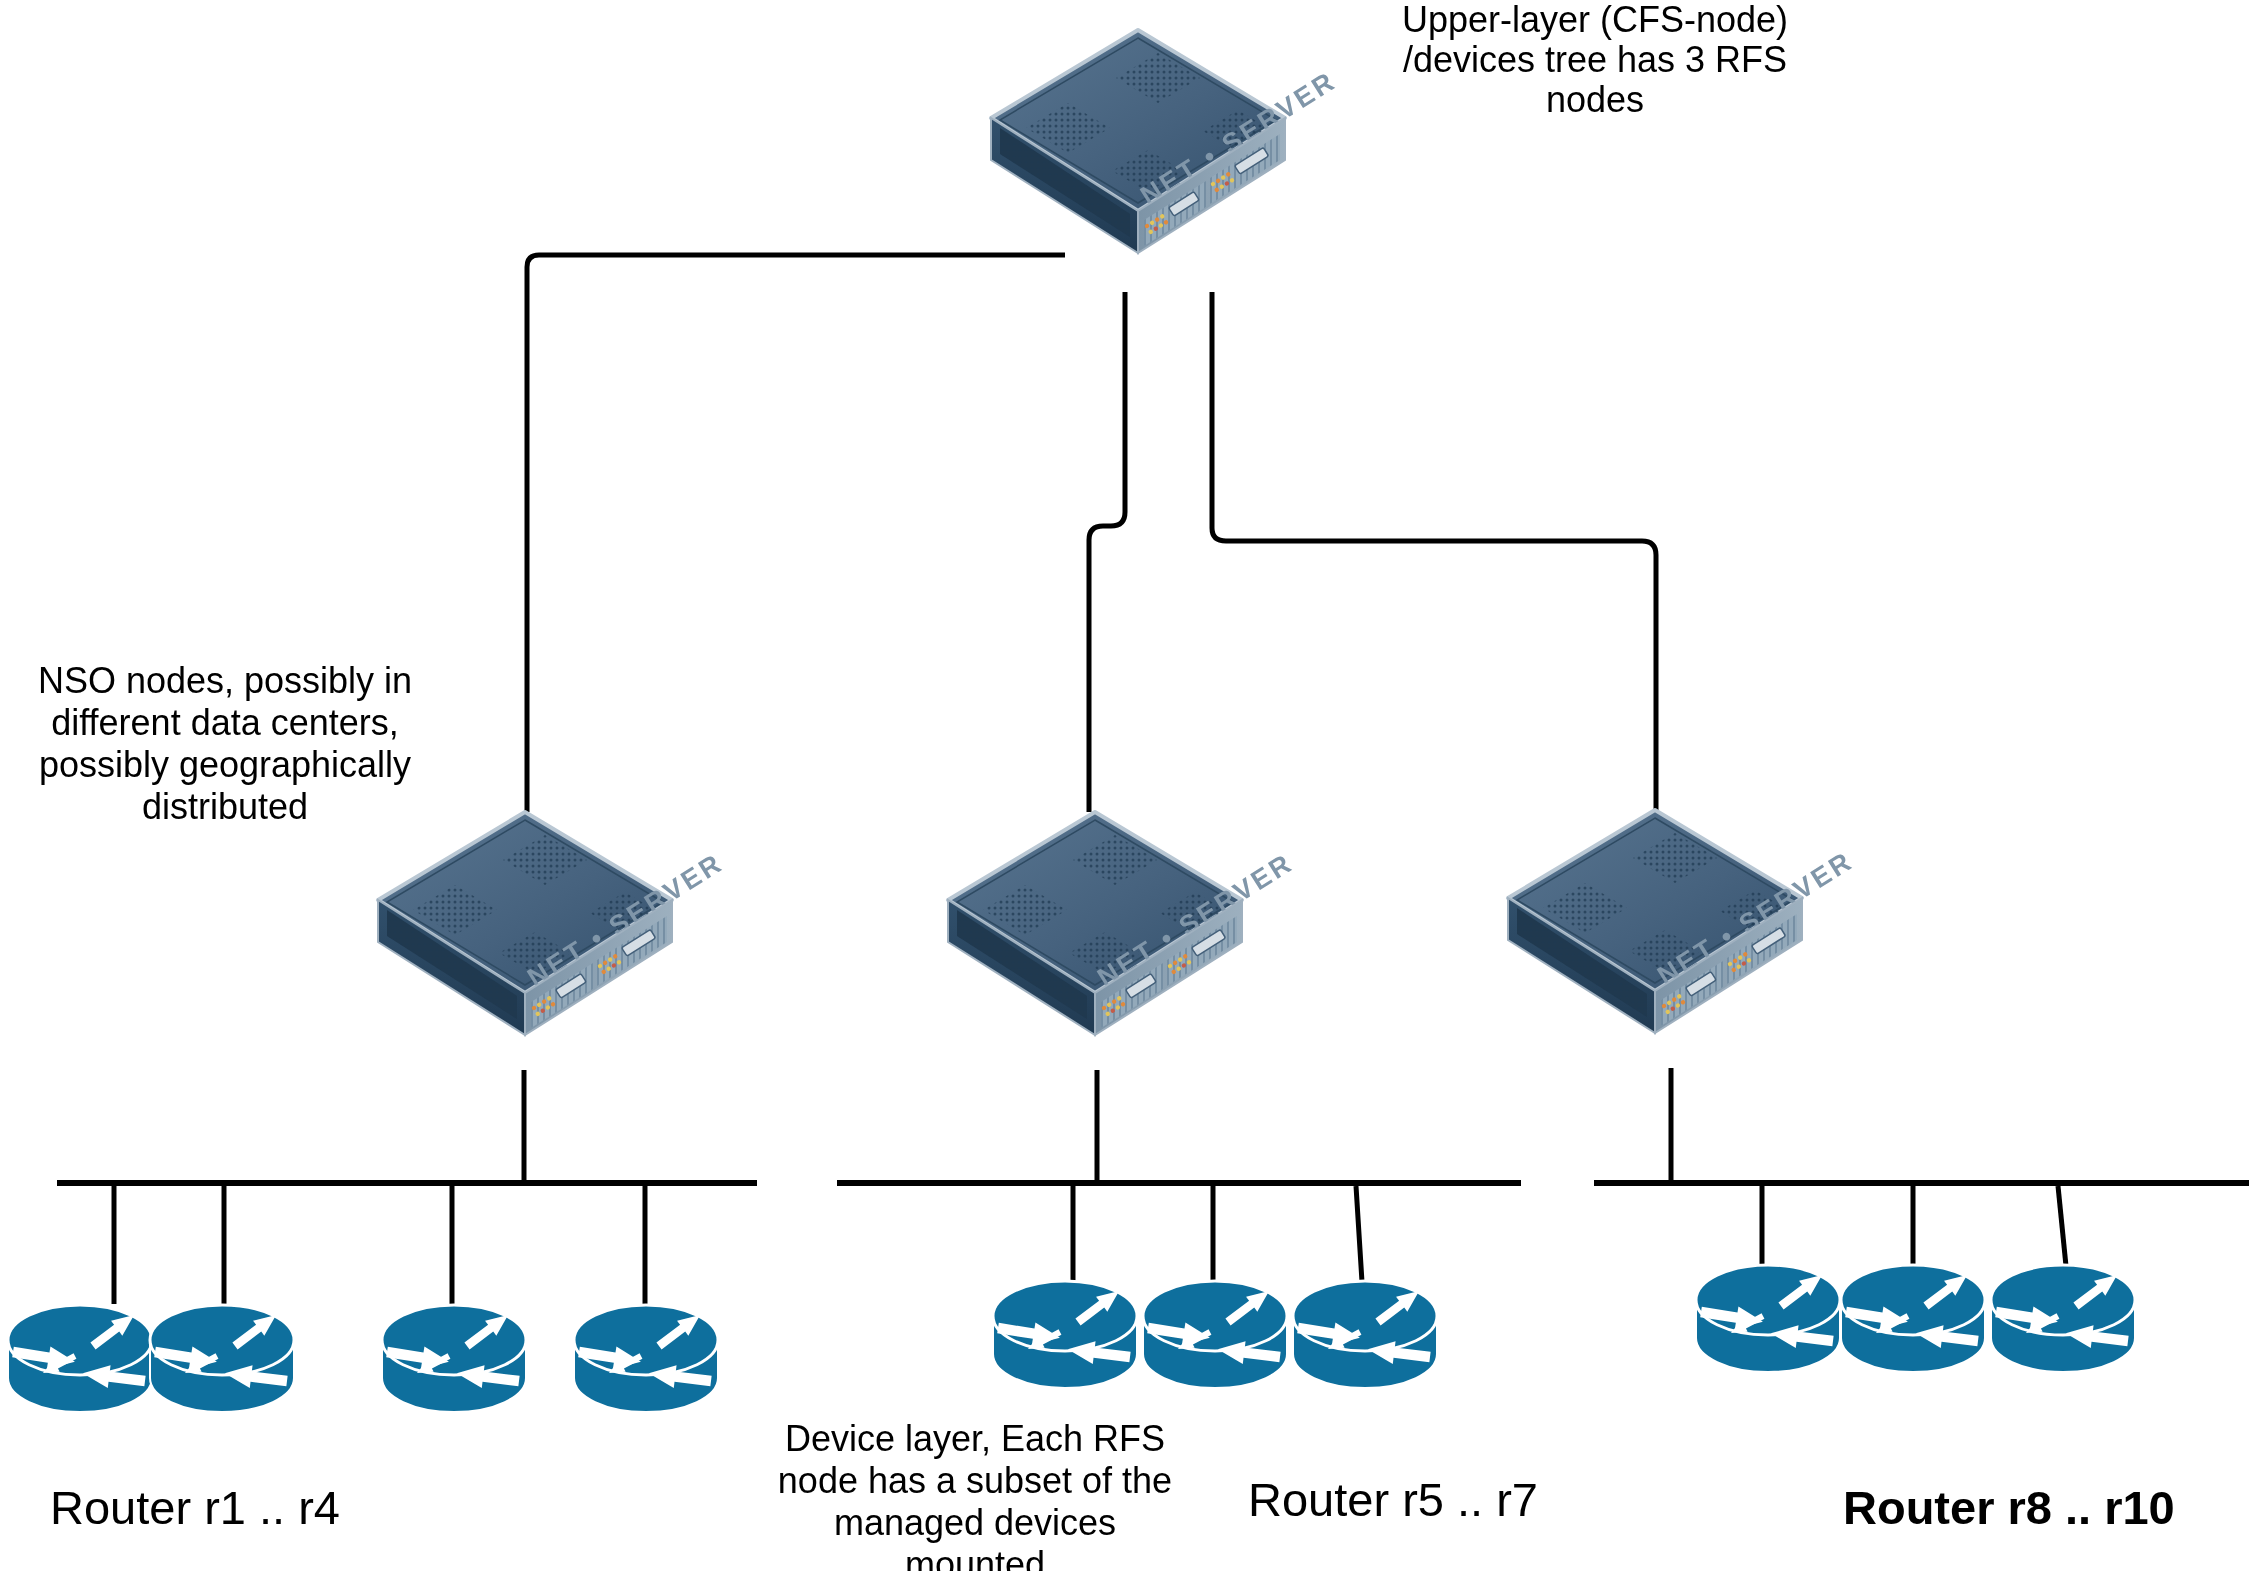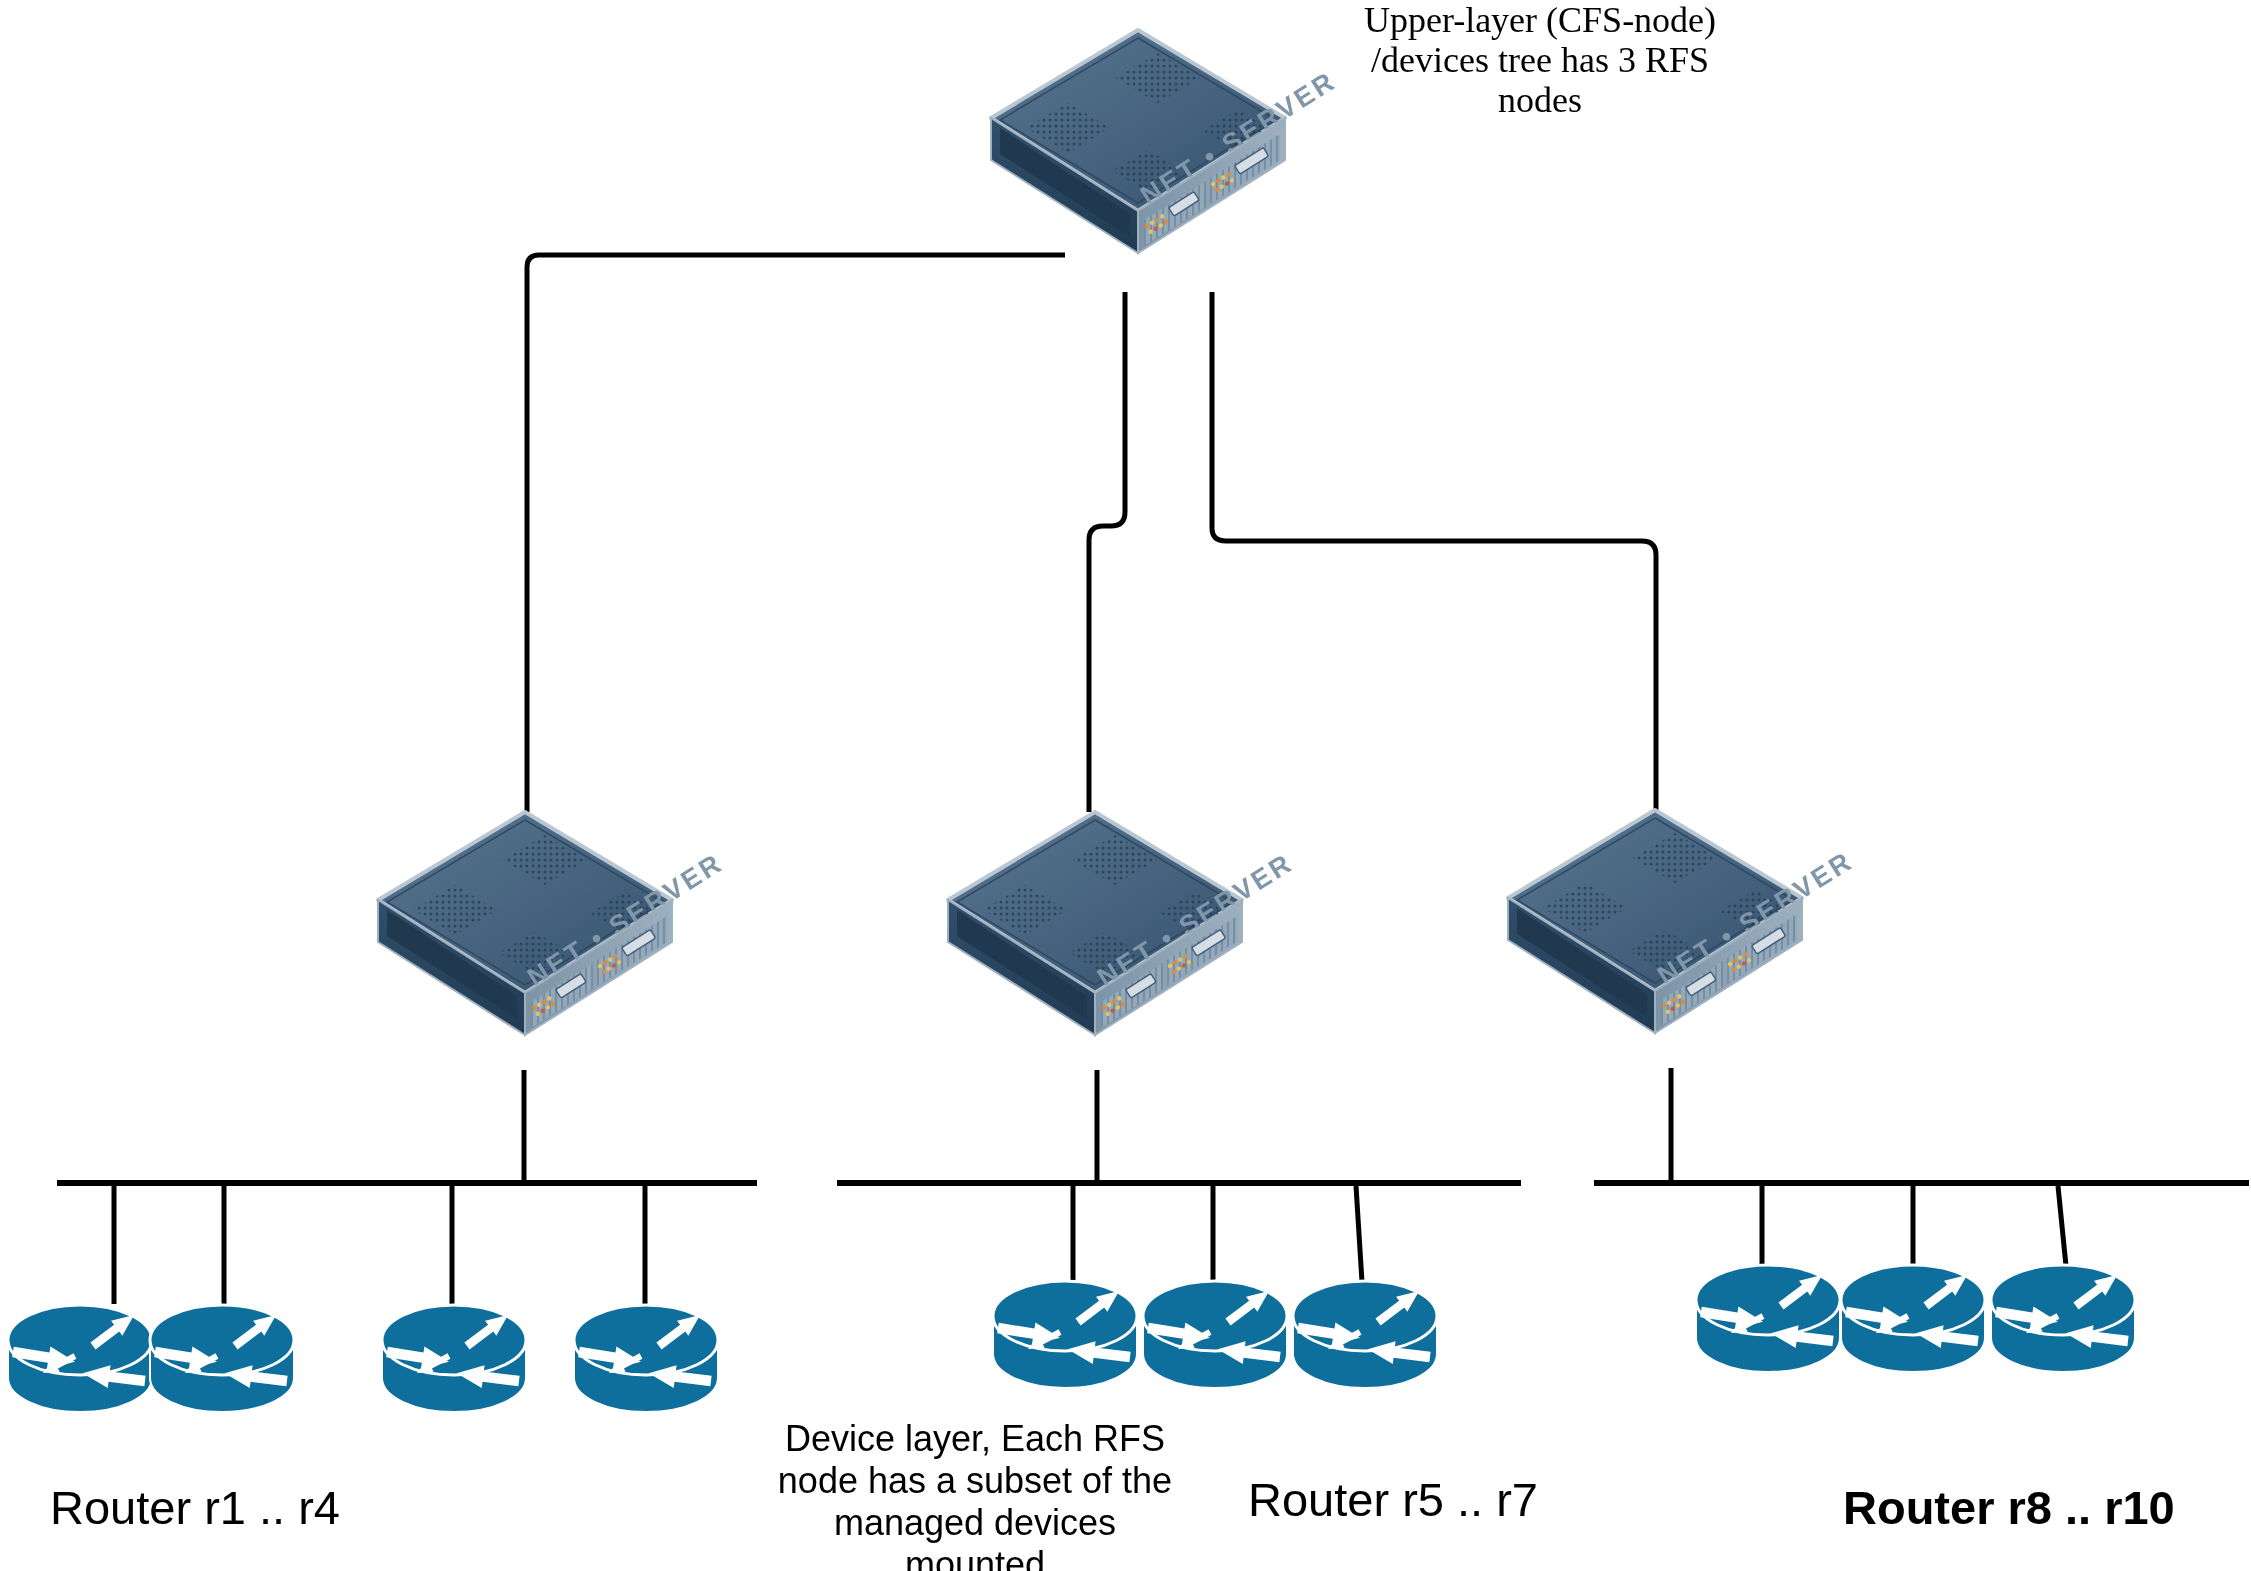--- a/index.html
+++ b/index.html
@@ -174,24 +174,28 @@
         <use href="#router" x="1140" y="1278"></use>
         <use href="#router" x="1290" y="1278"></use>
       </g>
     <g>
         <use href="#router" x="1693" y="1262"></use>
         <use href="#router" x="1838" y="1262"></use>
         <use href="#router" x="1988" y="1262"></use>
       </g>
   </svg>
 
-  <div class="note upper" style="left:1280px;top:0px;width:520px;font-family:Liberation Serif, serif;">Upper-layer (CFS-node)
+  <div class="note upper" style="left:1335px;top:0px;width:520px;">Upper-layer (CFS-node)
 /devices tree has 3 RFS
 nodes</div>
 
+  <div class="note" style="left:25px;top:660px;width:400px;">NSO nodes, possibly in
+different data centers,
+possibly geographically
+distributed</div>
 
 
   <div class="note" style="left:760px;top:1418px;width:430px;">Device layer, Each RFS
 node has a subset of the
 managed devices mounted
 in the /devices tree</div>
 
   <div class="glabel" style="left:50px;top:1480px;">Router r1 .. r4</div>
 
   <div class="glabel" style="left:1248px;top:1472px;">Router r5 .. r7</div>

